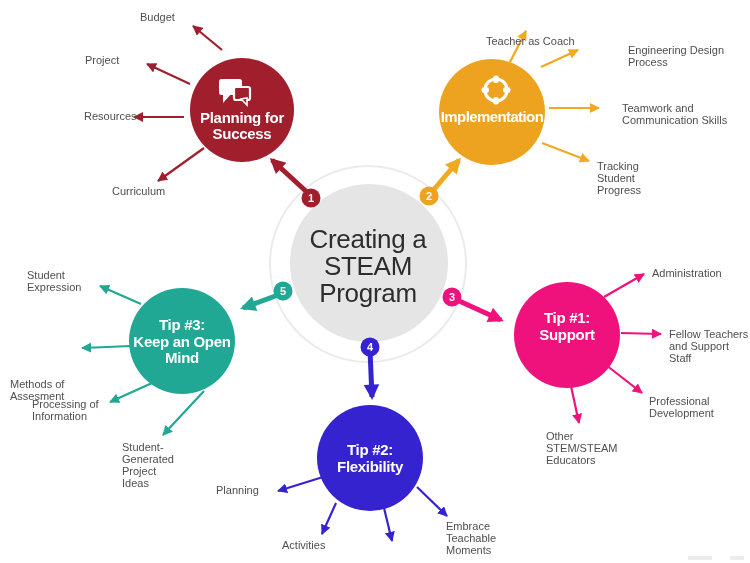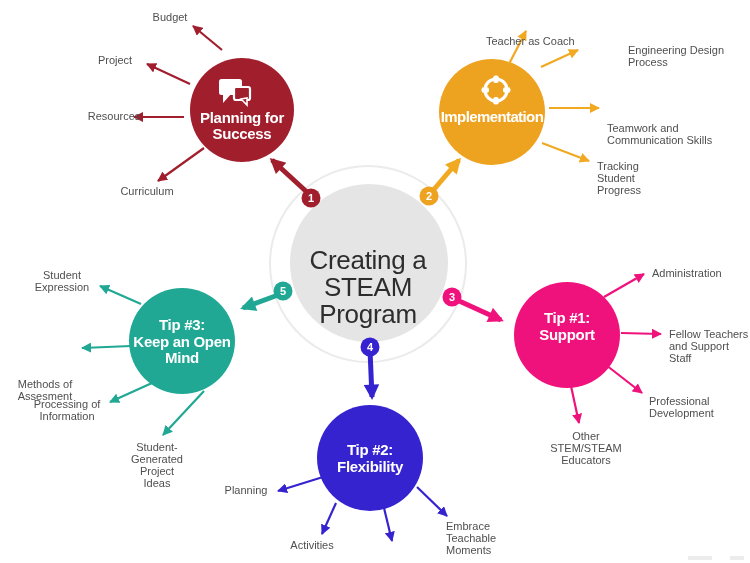--- a/index.html
+++ b/index.html
@@ -1,28 +1,28 @@
 <!DOCTYPE html>
 <html><head>
 <meta charset="utf-8">
 <style>
   html,body{margin:0;padding:0;background:#fff;}
   #stage{position:relative;width:750px;height:563px;background:#fff;overflow:hidden;
          font-family:"Liberation Sans",sans-serif;}
   #diagram-svg{position:absolute;left:0;top:0;}
   .lbl{position:absolute;font-size:11px;line-height:12px;color:#4F4F4F;
        white-space:pre-line;}
-  .ctr{text-align:center;}
+  .ctr{}
   .node-title{position:absolute;color:#fff;font-weight:bold;font-size:15px;
        line-height:16.5px;text-align:center;white-space:pre-line;letter-spacing:-0.3px;}
   .badge-num{position:absolute;width:20px;height:20px;color:#fff;font-weight:bold;
        font-size:11px;line-height:20px;text-align:center;}
   #center-title{position:absolute;left:268px;top:226px;width:200px;
        font-size:26px;line-height:27px;color:#2D2D2D;text-align:center;
-       white-space:pre-line;letter-spacing:-0.3px;margin-top:21px;}
+       white-space:pre-line;letter-spacing:-0.3px;}
   .wm{position:absolute;height:4px;background:#DCDCDC;opacity:.55;}
 </style>
 </head>
 <body>
 
 <div id="stage">
 
   <svg id="diagram-svg" width="750" height="563" viewBox="0 0 750 563">
     <defs>
 
@@ -152,21 +152,21 @@
   <div class="badge-num" style="left:360px;top:337px;">4</div>
   <div class="badge-num" style="left:273px;top:281px;">5</div>
 
   <div class="lbl ctr" style="left:140px;top:11px;width:60px;">Budget</div>
   <div class="lbl ctr" style="left:85px;top:54px;width:60px;">Project</div>
   <div class="lbl ctr" style="left:68px;top:110px;width:60px;margin-left:16px;">Resources</div>
   <div class="lbl ctr" style="left:112px;top:185px;width:70px;">Curriculum</div>
 
   <div class="lbl" style="left:486px;top:10px;margin-top:25px;">Teacher as Coach</div>
   <div class="lbl" style="left:588px;top:44px;padding-left:40px;">Engineering Design Process</div>
-  <div class="lbl" style="left:607px;top:102px;margin-top:20px;">Teamwork and
+  <div class="lbl" style="left:622px;top:102px;">Teamwork and
 Communication Skills</div>
   <div class="lbl" style="left:597px;top:160px;">Tracking
 Student
 Progress</div>
 
   <div class="lbl" style="left:652px;top:267px;">Administration</div>
   <div class="lbl" style="left:669px;top:328px;">Fellow Teachers
 and Support
 Staff</div>
   <div class="lbl" style="left:649px;top:395px;">Professional

